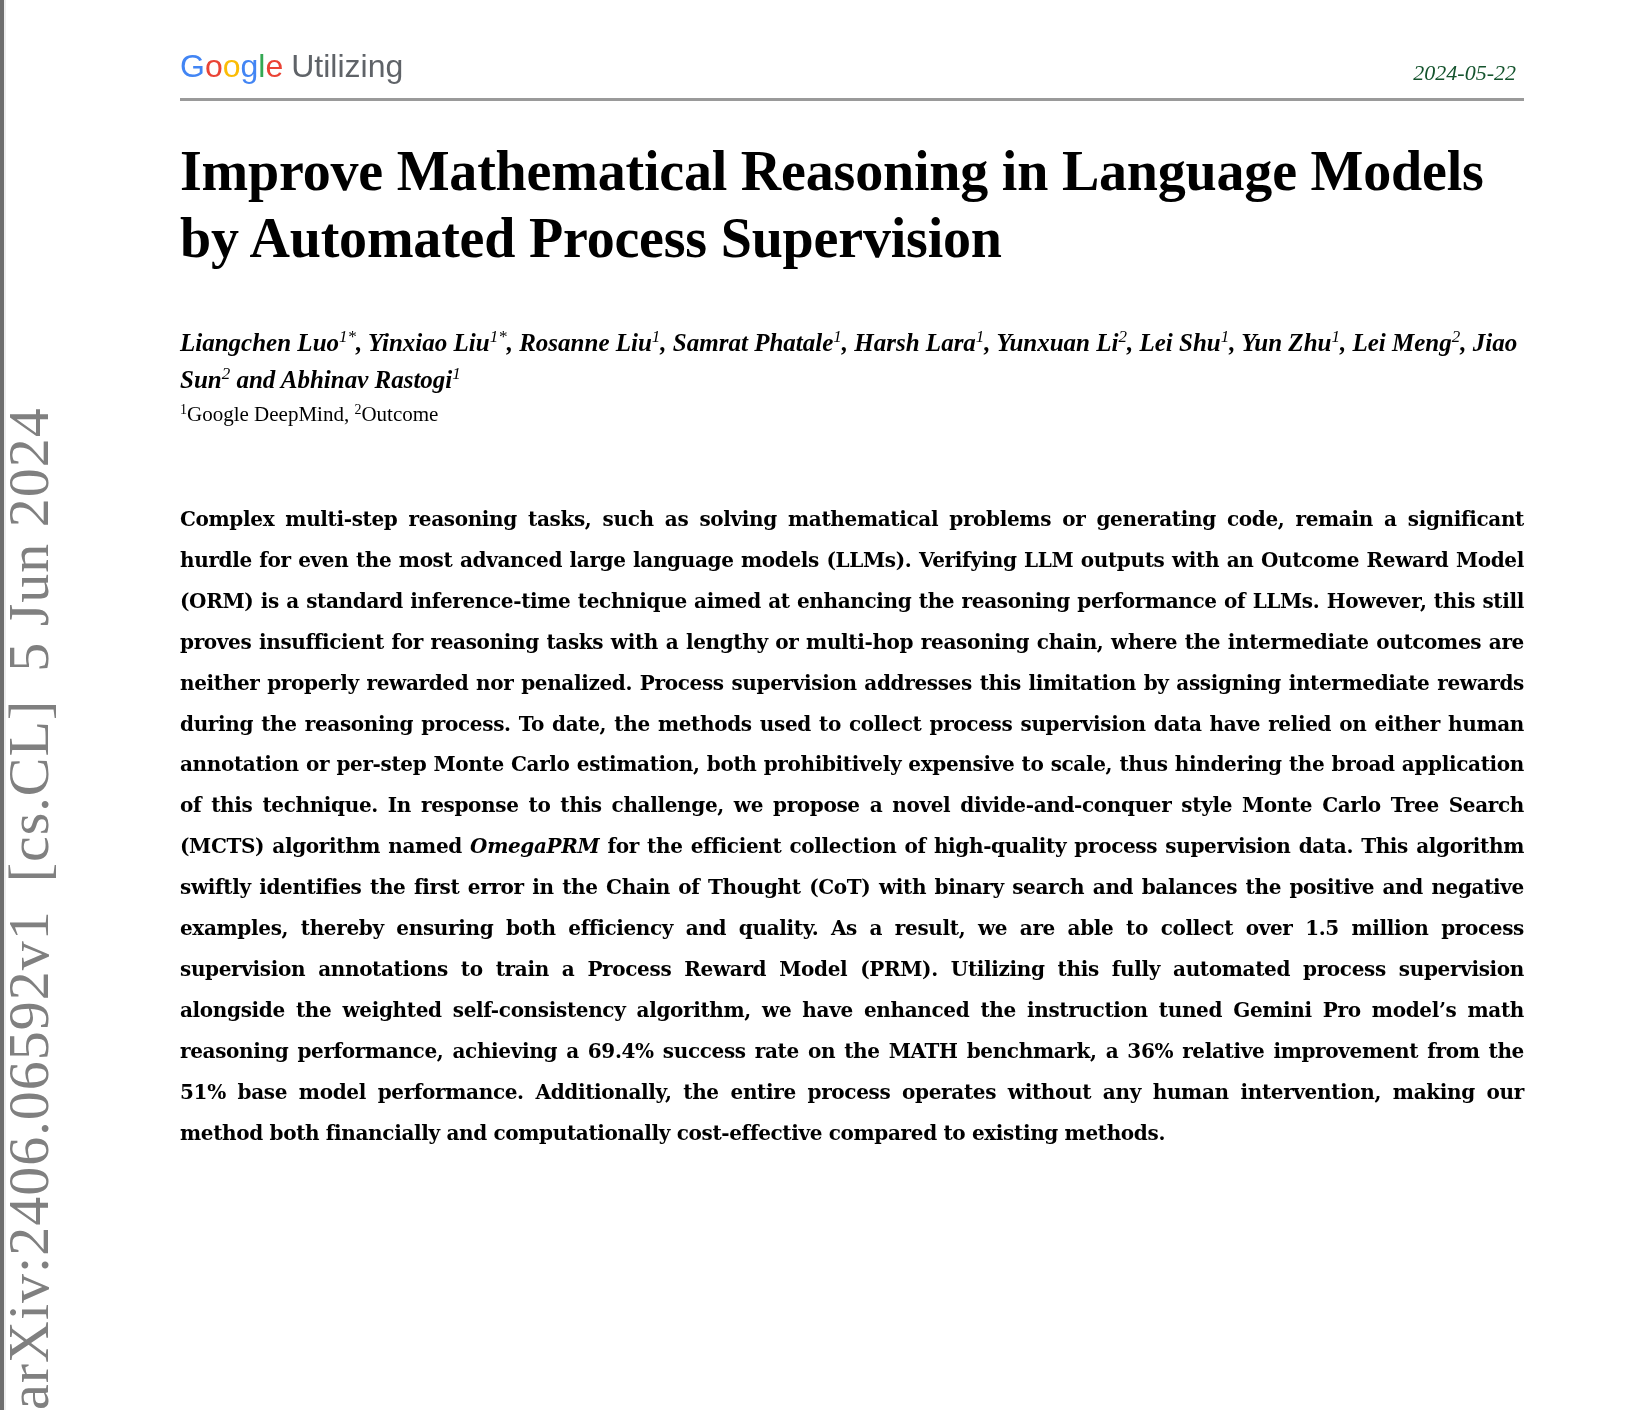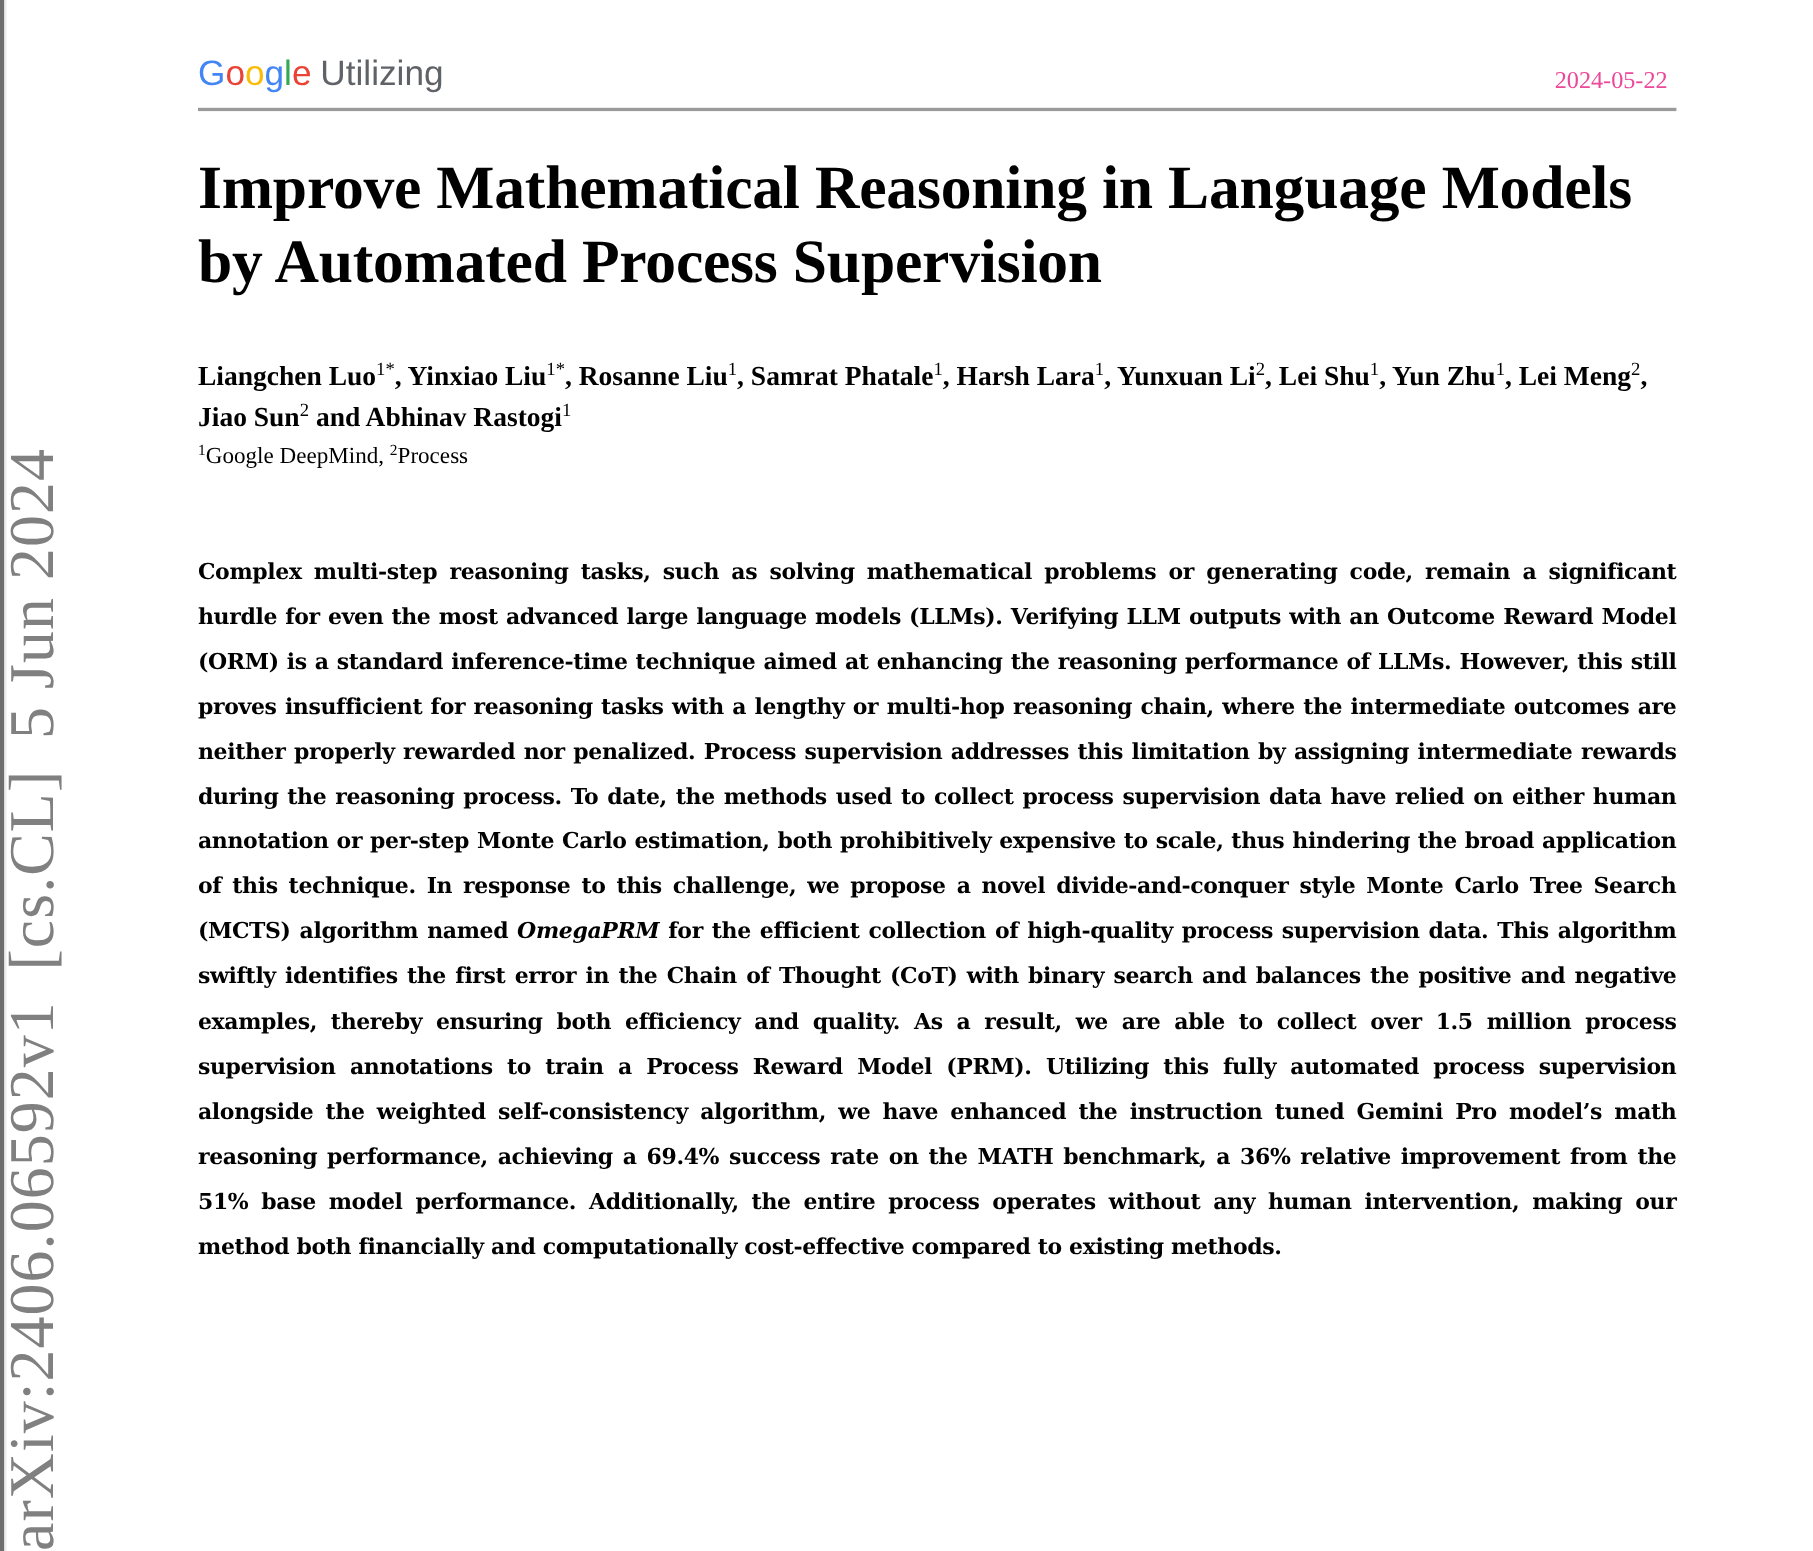--- a/index.html
+++ b/index.html
@@ -44,32 +44,32 @@
   .logo .g1 { color: #4285F4; }
   .logo .g2 { color: #EA4335; }
   .logo .g3 { color: #FBBC05; }
   .logo .g4 { color: #4285F4; }
   .logo .g5 { color: #34A853; }
   .logo .g6 { color: #EA4335; }
   .logo .dm { color: #5f6368; margin-left: 8px; }
   .date {
     position: absolute; right: 8px; top: 18px;
     font-family: "Liberation Serif", "DejaVu Serif", serif;
-    font-size: 22px; color: #ec4899;
+    font-style: italic; font-size: 22px; color: #14532d;
   }
   .title {
     position: absolute; left: 0; top: 138px; width: 1344px;
     font-family: "Liberation Serif", "DejaVu Serif", serif;
     font-weight: bold; font-size: 56px; line-height: 67px;
     letter-spacing: -0.2px; margin: 0;
   }
   .authors {
     position: absolute; left: 0; top: 324px; width: 1344px;
     font-family: "Liberation Serif", "DejaVu Serif", serif;
-    font-weight: bold; font-size: 25px; line-height: 37px;
+    font-weight: bold; font-size: 25px; line-height: 37px; font-style: italic;
   }
   .authors sup { font-weight: normal; font-size: 17px; vertical-align: 9px; line-height: 0; }
   .affil {
     position: absolute; left: 0; top: 400px;
     font-family: "Liberation Serif", "DejaVu Serif", serif;
     font-size: 21px; line-height: 28px;
   }
   .affil sup { font-size: 14px; vertical-align: 7px; line-height: 0; }
   .abstract {
     position: absolute; left: 0; top: 499px; width: 1344px;
@@ -95,16 +95,16 @@
     <div class="logo">
       <span class="g1">G</span><span class="g2">o</span><span class="g3">o</span><span class="g4">g</span><span class="g5">l</span><span class="g6">e</span><span class="dm">Utilizing</span>
     </div>
     <div class="date">2024-05-22</div>
   </div>
 
   <h1 class="title">Improve Mathematical Reasoning in Language Models by Automated Process Supervision</h1>
 
   <div class="authors" id="authors"><span>Liangchen Luo</span><sup>1*</sup>, <span>Yinxiao Liu</span><sup>1*</sup>, <span>Rosanne Liu</span><sup>1</sup>, <span>Samrat Phatale</span><sup>1</sup>, <span>Harsh Lara</span><sup>1</sup>, <span>Yunxuan Li</span><sup>2</sup>, <span>Lei Shu</span><sup>1</sup>, <span>Yun Zhu</span><sup>1</sup>, <span>Lei Meng</span><sup>2</sup>, <span>Jiao Sun</span><sup>2</sup> and <span>Abhinav Rastogi</span><sup>1</sup></div>
 
-  <div class="affil" id="affils"><sup>1</sup><span>Google DeepMind</span>, <sup>2</sup><span>Process</span></div>
+  <div class="affil" id="affils"><sup>1</sup><span>Google DeepMind</span>, <sup>2</sup><span>Outcome</span></div>
 
   <p class="abstract"><span>Complex multi-step reasoning tasks, such as solving mathematical problems or generating code, remain a significant hurdle for even the most advanced large language models (LLMs). Verifying LLM outputs with an Outcome Reward Model (ORM) is a standard inference-time technique aimed at enhancing the reasoning performance of LLMs. However, this still proves insufficient for reasoning tasks with a lengthy or multi-hop reasoning chain, where the intermediate outcomes are neither properly rewarded nor penalized. Process supervision addresses this limitation by assigning intermediate rewards during the reasoning process. To date, the methods used to collect process supervision data have relied on either human annotation or per-step Monte Carlo estimation, both prohibitively expensive to scale, thus hindering the broad application of this technique. In response to this challenge, we propose a novel divide-and-conquer style Monte Carlo Tree Search (MCTS) algorithm named </span><em>OmegaPRM</em><span> for the efficient collection of high-quality process supervision data. This algorithm swiftly identifies the first error in the Chain of Thought (CoT) with binary search and balances the positive and negative examples, thereby ensuring both efficiency and quality. As a result, we are able to collect over 1.5 million process supervision annotations to train a Process Reward Model (PRM). Utilizing this fully automated process supervision alongside the weighted self-consistency algorithm, we have enhanced the instruction tuned Gemini Pro model’s math reasoning performance, achieving a 69.4% success rate on the MATH benchmark, a 36% relative improvement from the 51% base model performance. Additionally, the entire process operates without any human intervention, making our method both financially and computationally cost-effective compared to existing methods.</span></p>
 </div>
 
 </body></html>

